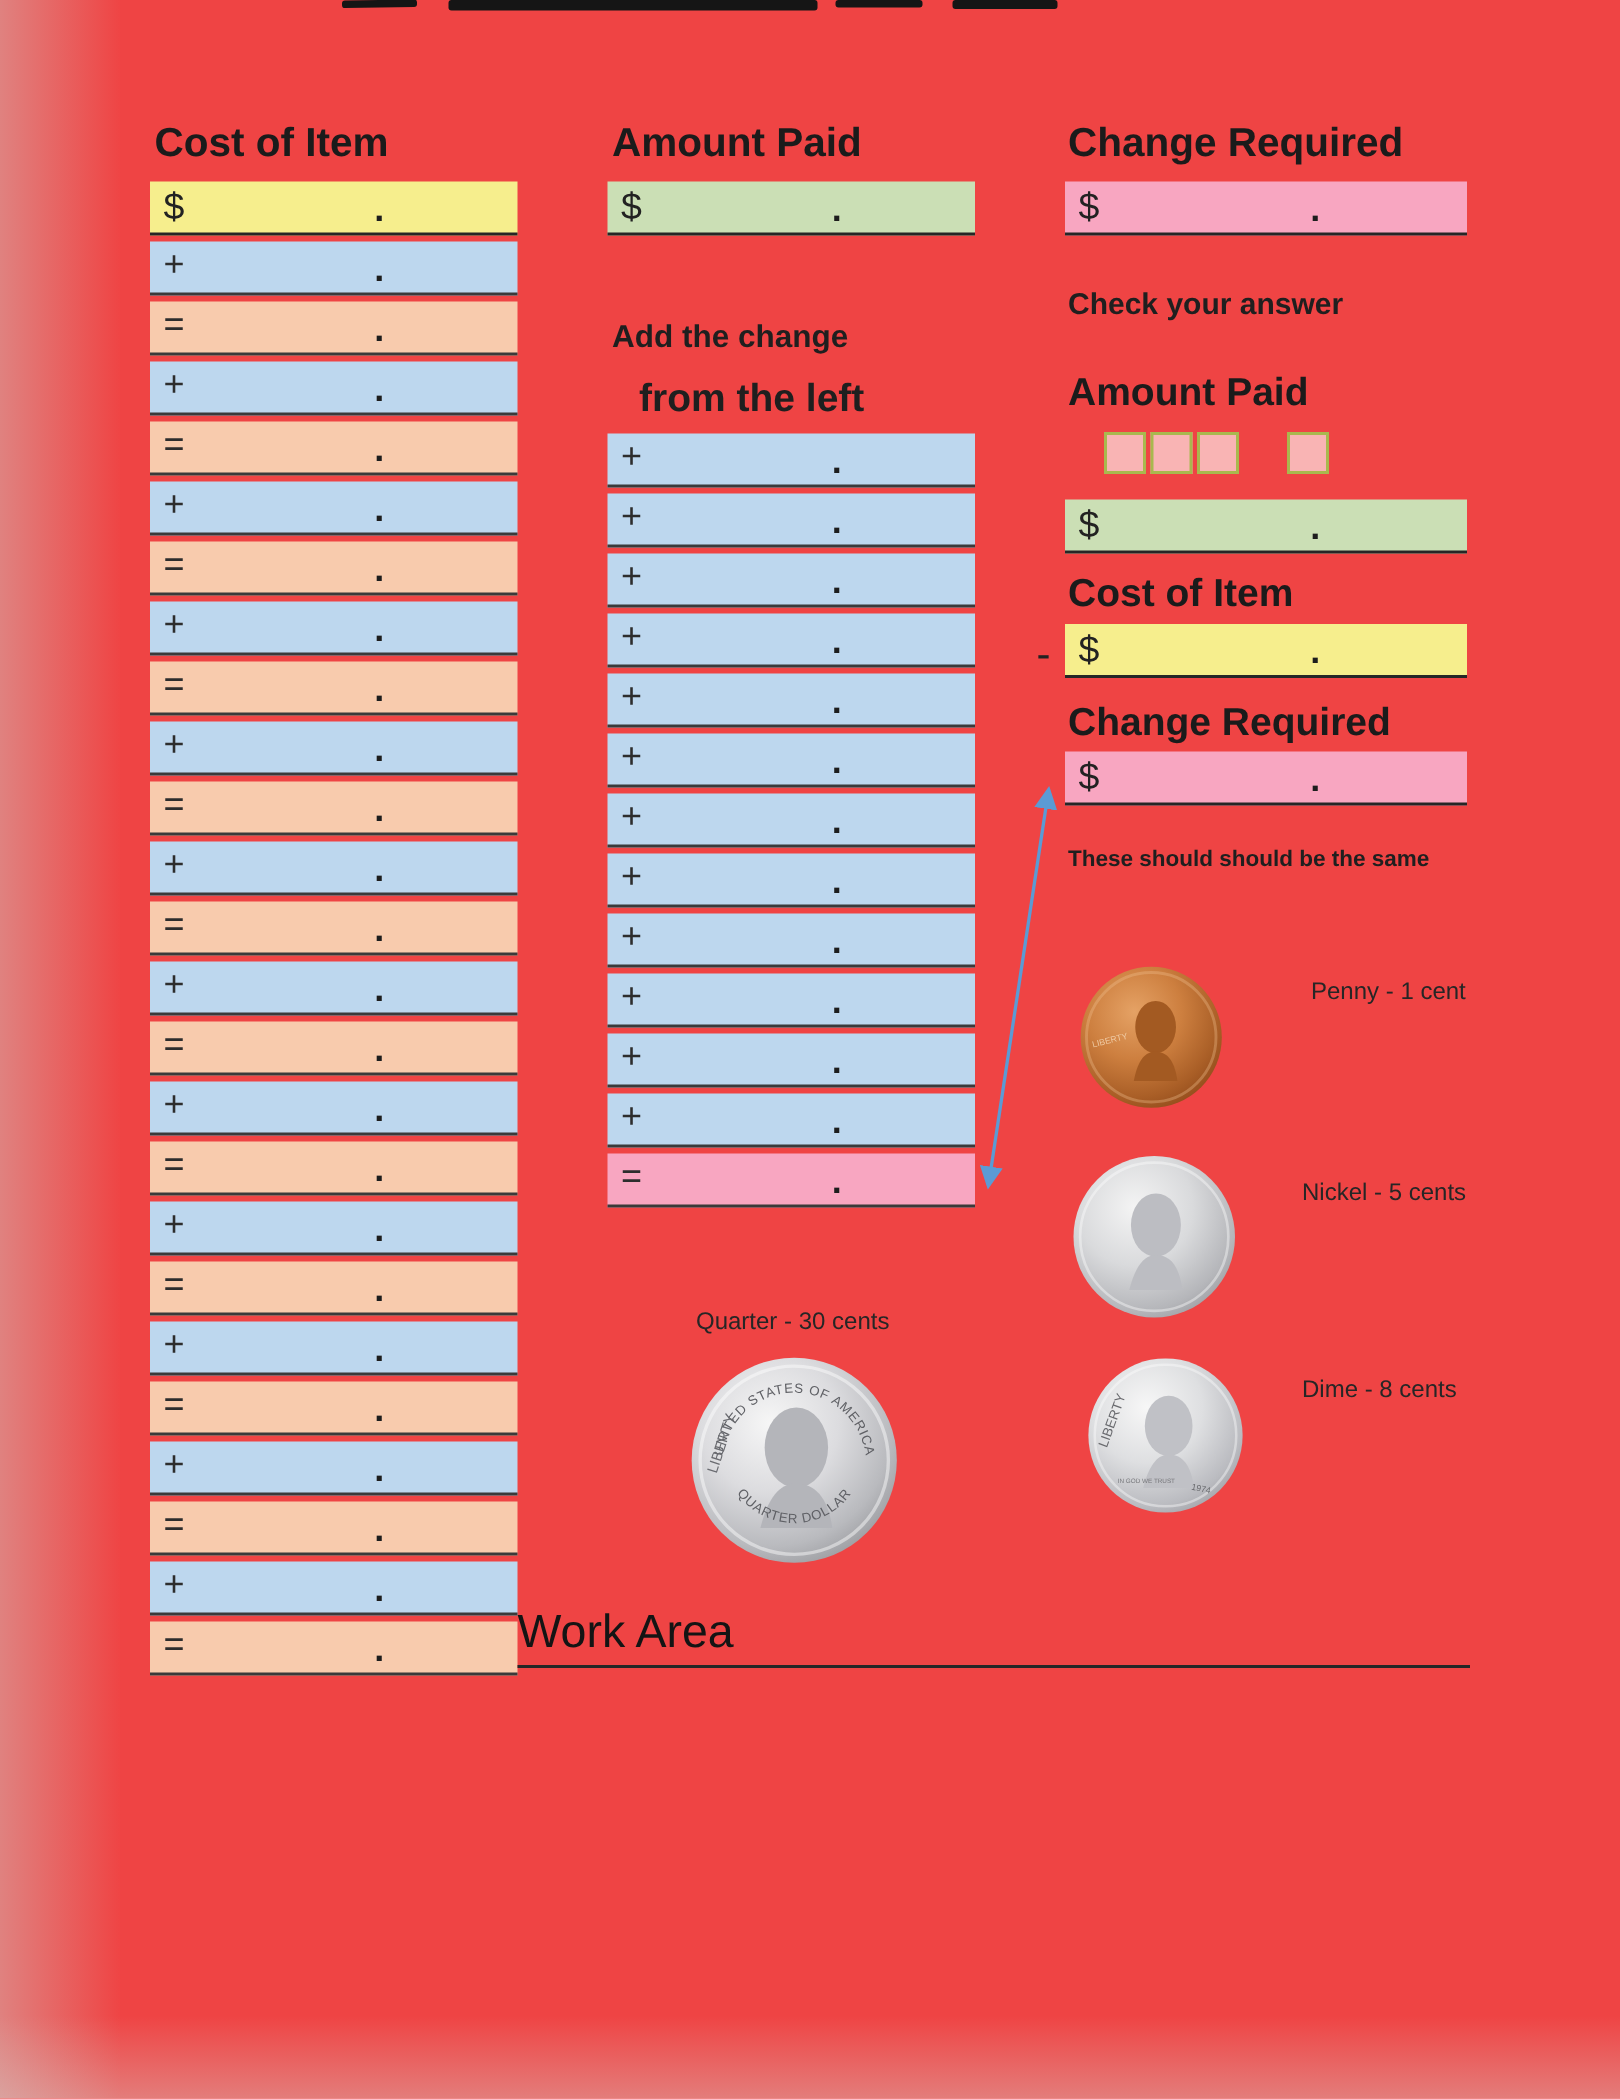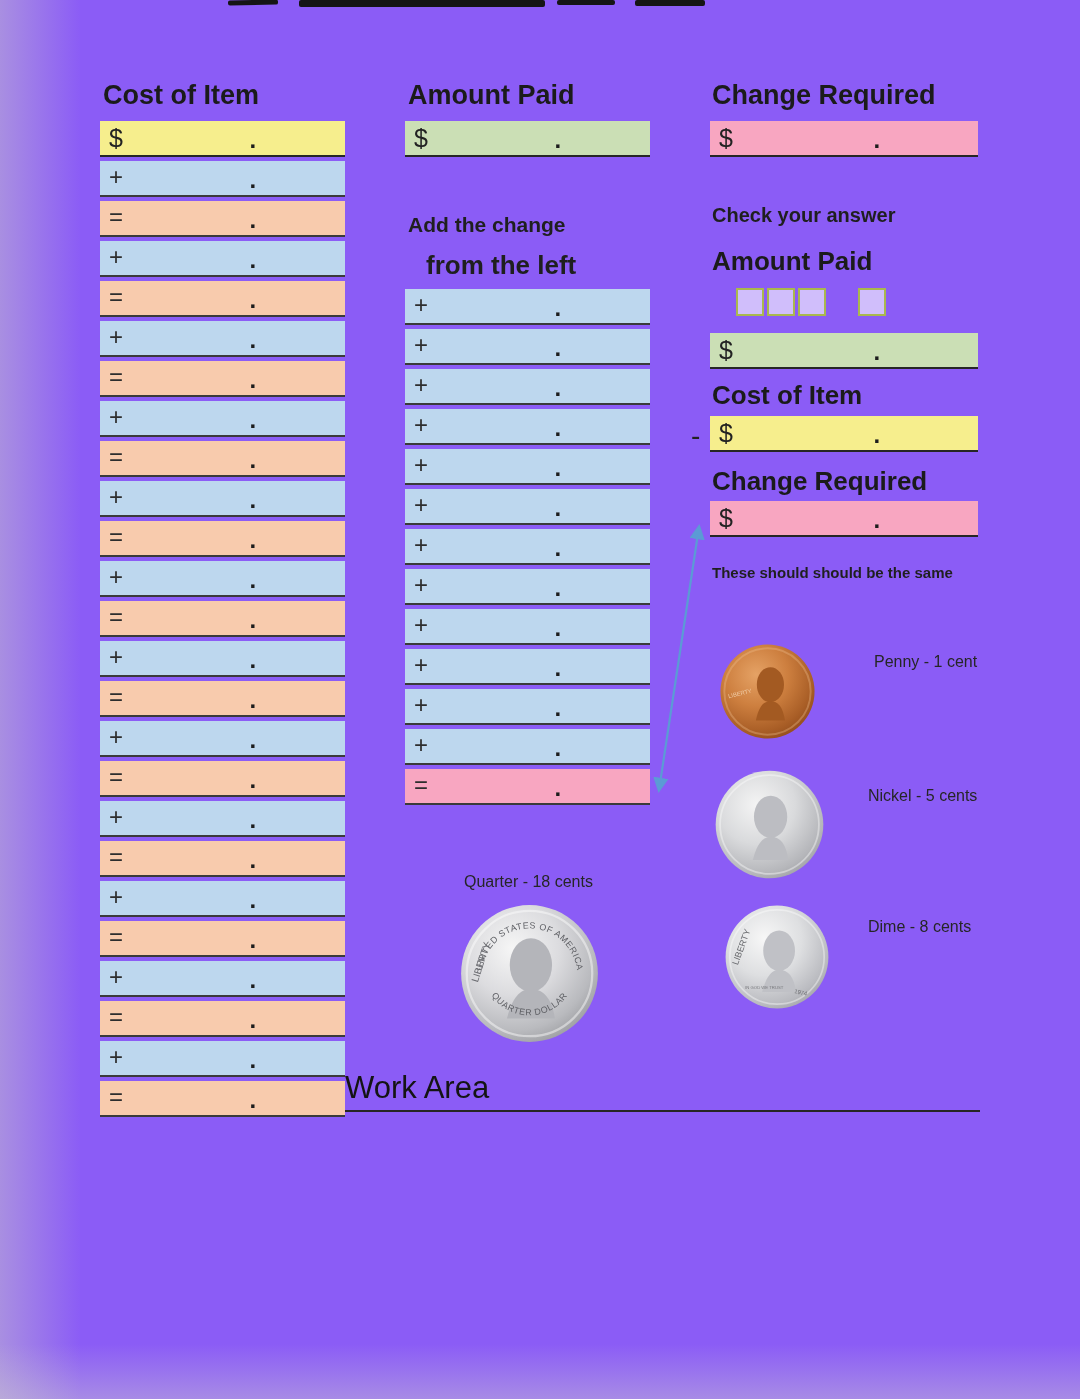--- a/index.html
+++ b/index.html
@@ -1,18 +1,18 @@
 <!DOCTYPE html>
 <html style="--yellow: #f6ee8d; --blue: #bdd7ee; --orange: #f8cbad; --green: #cbdfb5; --pink: #f8a6c1; --arrow: #5b9bd5; --square_border: #a9b84e;"><head>
 <meta charset="utf-8">
 <style>
   *{margin:0;padding:0;box-sizing:border-box}
   html,body{width:1080px;height:1399px}
   body{font-family:"Liberation Sans",sans-serif;background:#f0f0ed;position:relative}
-  #page{position:absolute;inset:0;background:#8b5cf6;overflow:hidden}
+  #page{position:absolute;inset:0;background:#ef4444;overflow:hidden}
 
   .shade{position:absolute;pointer-events:none}
   #edge-left{left:0;top:0;width:95px;height:100%;background:linear-gradient(90deg,rgba(205,205,200,.45),rgba(255,255,255,0) 85%)}
   #edge-bottom{left:0;bottom:0;width:100%;height:55px;background:linear-gradient(0deg,rgba(210,210,205,.4),rgba(255,255,255,0))}
 
   .scan-mark{position:absolute;background:#151515;border-radius:2px}
   #mark1{left:228px;top:0;width:50px;height:5px;transform:rotate(-1deg)}
   #mark2{left:299px;top:0;width:246px;height:7px}
   #mark3{left:557px;top:0;width:58px;height:5px}
   #mark4{left:635px;top:0;width:70px;height:6px}
@@ -40,21 +40,21 @@
   #change-header{left:712px;top:80px}
   #cost-dollar{left:100px;top:121px;width:245px}
   #paid-dollar{left:405px;top:121px;width:245px}
   #change-dollar{left:710px;top:121px;width:268px}
   #left-rows{left:100px;top:161px}
   #middle-rows{left:405px;top:289px}
 
   #note1{left:408px;top:213px;font-size:21px}
   #note2{left:426px;top:250px;font-size:26px}
 
-  #check-note{left:712px;top:204px;font-size:20px}
+  #check-note{left:712px;top:192px;font-size:20px}
   #paid2-header{left:712px;top:246px}
   .cbox{position:absolute;top:288px;width:28px;height:28px;border:2px solid var(--square_border);background:rgba(255,255,255,.6)}
   #box1{left:736px}#box2{left:767px}#box3{left:798px}#box4{left:858px}
   #paid2-dollar{left:710px;top:333px;width:268px}
   #cost2-header{left:712px;top:380px}
   #minus{position:absolute;left:691px;top:420px;font-size:28px;color:#222}
   #cost2-dollar{left:710px;top:416px;width:268px}
   #change2-header{left:712px;top:466px}
   #change2-dollar{left:710px;top:501px;width:268px}
   #same-note{left:712px;top:564px;font-size:15px;font-weight:600}
@@ -367,18 +367,18 @@
     <ellipse cx="51" cy="44" rx="15" ry="19" fill="#b4b5ba"></ellipse>
     <path d="M34 82 C38 66 44 61 51 61 C60 61 66 68 68 82 Z" fill="#b4b5ba"></path>
     <text font-size="6.3" fill="#5f6065" letter-spacing="0.4" text-anchor="middle">
       <textPath href="#qtop" startOffset="50%">UNITED STATES OF AMERICA</textPath>
     </text>
     <text font-size="6.3" fill="#5f6065" letter-spacing="0.4" text-anchor="middle">
       <textPath href="#qbot" startOffset="50%">QUARTER DOLLAR</textPath>
     </text>
     <text x="10" y="56" font-size="7" fill="#6a6b70" transform="rotate(-72 12 54)">LIBERTY</text>
   </svg>
-  <span id="quarter-label" class="coin-label">Quarter - 18 cents</span>
+  <span id="quarter-label" class="coin-label">Quarter - 30 cents</span>
 
   <div id="work-title">Work Area</div>
   <div id="work-line"></div>
 
 </div>
 
 </body></html>

